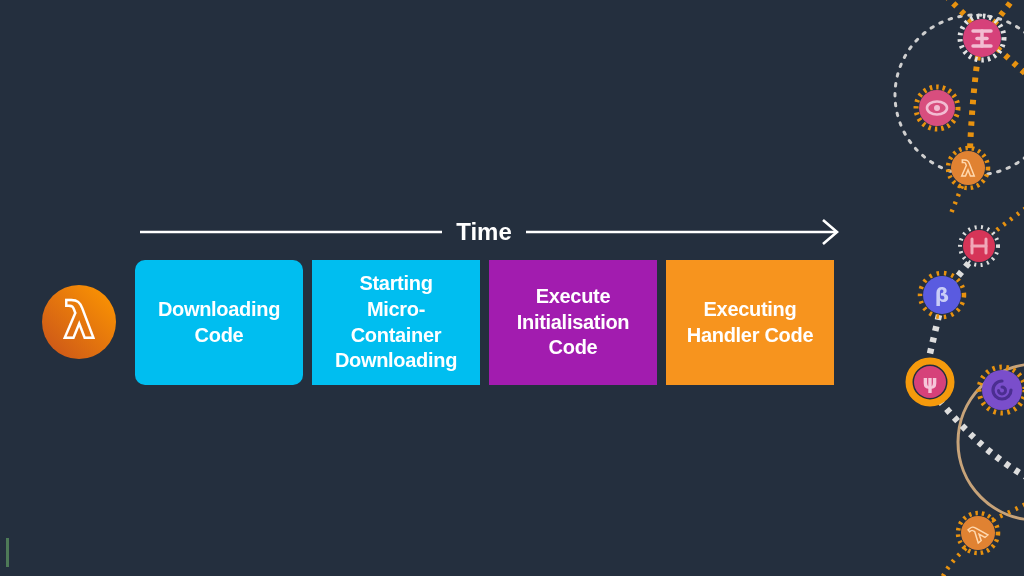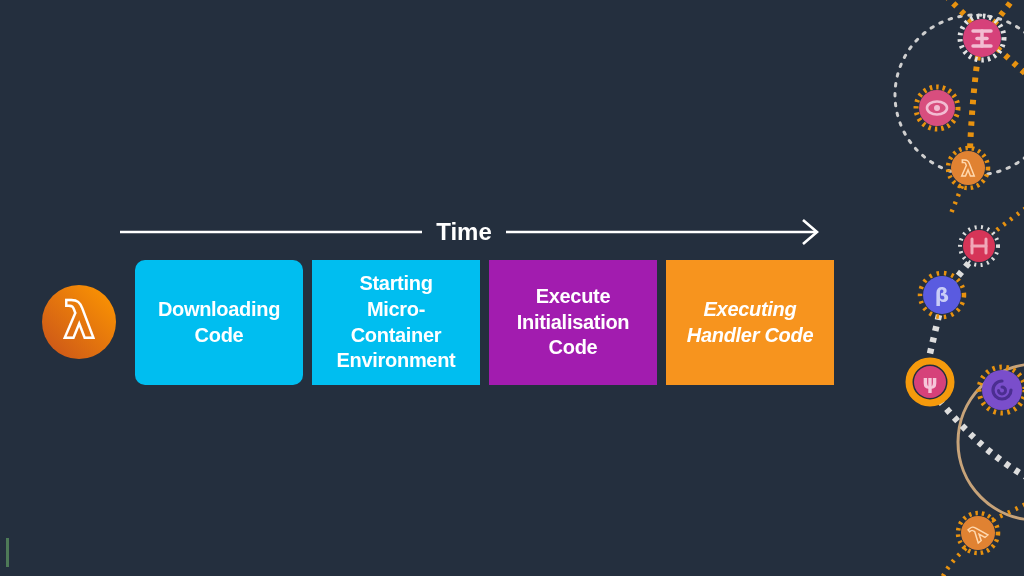--- a/index.html
+++ b/index.html
@@ -13,21 +13,21 @@
     position:absolute;left:6px;top:538px;width:3px;height:29px;
     background:var(--green-tick,#4E7A57);
   }
   
   .lambda-badge{
     position:absolute;left:42px;top:285px;width:74px;height:74px;border-radius:50%;
     background:linear-gradient(225deg,var(--lambda-gradient-start,#FF9900) 0%,var(--lambda-gradient-end,#C8511B) 100%);
     display:flex;align-items:center;justify-content:center;
   }
   
-  .timeline-arrow{position:absolute;left:116px;top:214px;width:712px;height:36px;}
+  .timeline-arrow{position:absolute;left:136px;top:214px;width:712px;height:36px;}
   .timeline-arrow svg{display:block;}
   .time-label-svg{
     font-family:"Liberation Sans",sans-serif;font-weight:bold;font-size:24px;
   }
   
   .stages{
     position:absolute;left:135px;top:260px;width:699px;height:125px;
     display:flex;gap:9px;
   }
   .stage{
@@ -57,25 +57,25 @@
     <polyline points="687,6 701,18 687,30" fill="none" stroke="#FFFFFF" stroke-width="2.6"></polyline>
   </svg>
 </div>
 
 <div class="stages">
   <div class="stage" style="background: rgb(0, 190, 240); border-radius: 10px;">Downloading
 Code</div>
   <div class="stage" style="background: rgb(0, 190, 240);">Starting
 Micro-
 Container
-Environment</div>
+Downloading</div>
   <div class="stage" style="background: #a21caf;">Execute
 Initialisation
 Code</div>
-  <div class="stage" style="background: rgb(247, 148, 30); font-style: italic;">Executing
+  <div class="stage" style="background: rgb(247, 148, 30);">Executing
 Handler Code</div>
 </div>
 
 <div class="decor-strip">
 <svg width="180" height="576" viewBox="0 0 180 576">
 
   <circle cx="131" cy="95" r="80" fill="none" stroke="#CFCFCF" stroke-width="3" stroke-dasharray="2.5 7.5" stroke-linecap="round"></circle>
 
   <circle cx="192" cy="442" r="78" fill="none" stroke="#C7A379" stroke-width="3"></circle>
 

